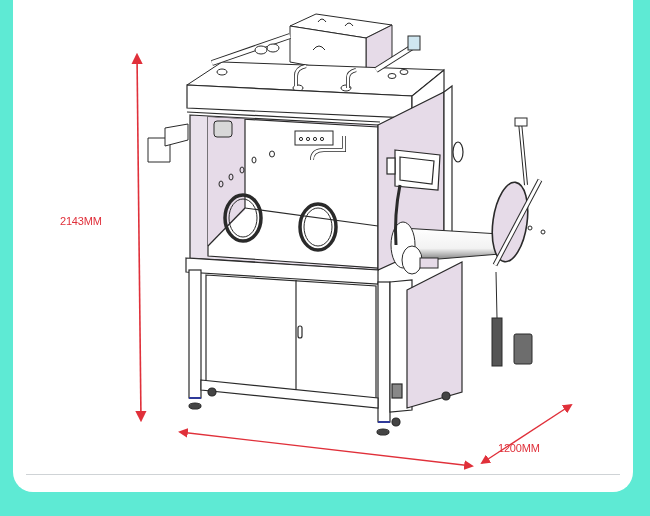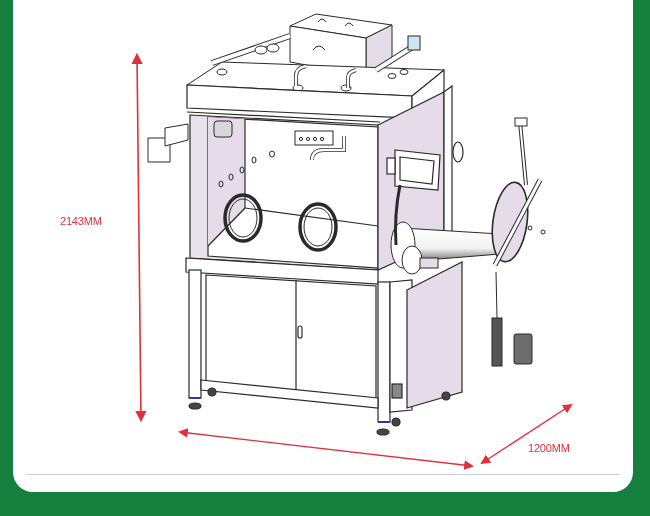--- a/index.html
+++ b/index.html
@@ -8,21 +8,21 @@
       width: 650px;
       height: 516px;
       background: #050a13;
       overflow: hidden;
       font-family: "Liberation Sans", sans-serif;
     }
     .stage {
       position: relative;
       width: 650px;
       height: 516px;
-      background: #15803d;
+      background: #5eead4;
     }
     .card {
       position: absolute;
       left: 13px;
       top: -20px;
       width: 620px;
       height: 512px;
       background: #ffffff;
       border-radius: 20px;
       overflow: hidden;
@@ -35,21 +35,21 @@
       height: 492px;
     }
     .dim-label {
       position: absolute;
       color: #e0303a;
       font-size: 11px;
       letter-spacing: -0.2px;
       white-space: nowrap;
     }
     .dim-height { left: 47px; top: 235px; }
-    .dim-depth { left: 515px; top: 462px; }
+    .dim-depth { left: 485px; top: 462px; }
     .divider {
       position: absolute;
       left: 13px;
       top: 494px;
       width: 594px;
       height: 1px;
       background: #cfd3d6;
     }
   </style>
 </head>

